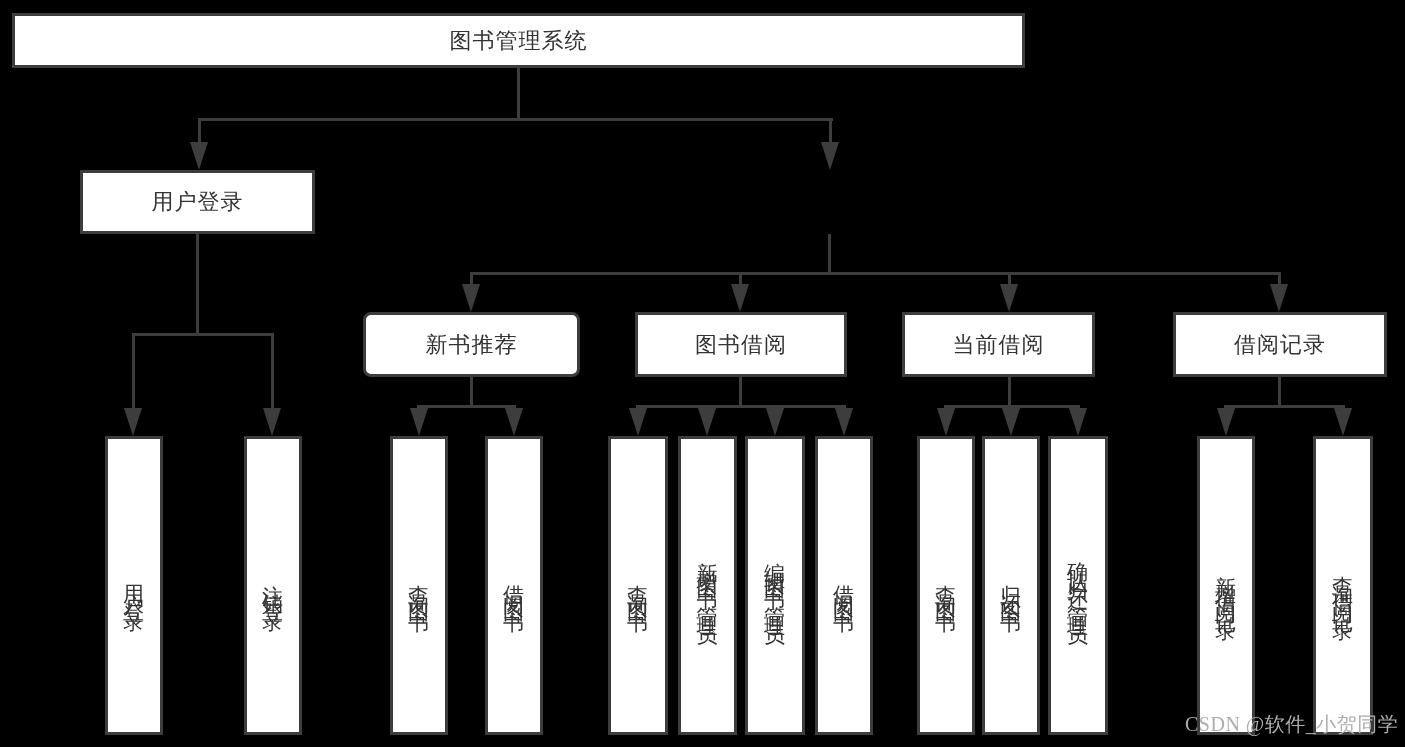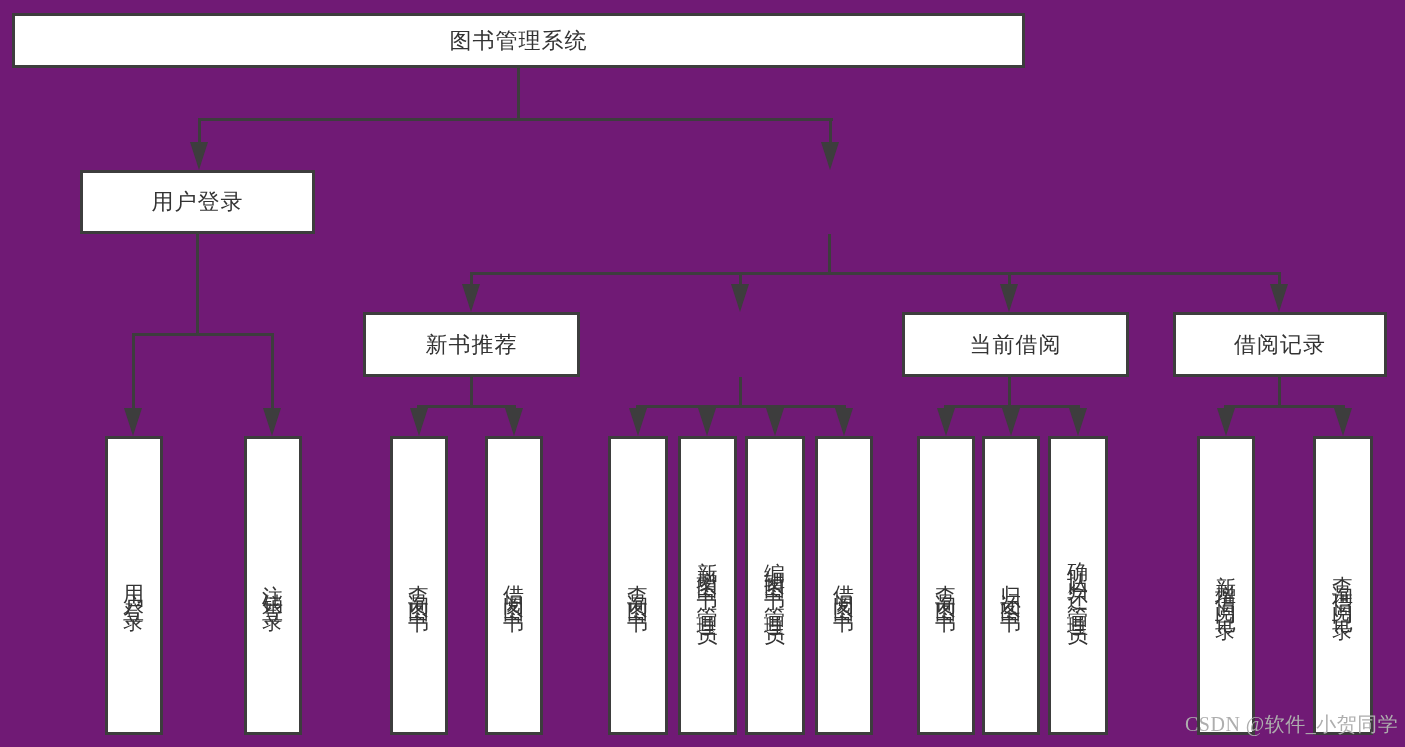--- a/index.html
+++ b/index.html
@@ -1,18 +1,18 @@
 <!DOCTYPE html>
 <html><head>
 <meta charset="utf-8">
 <style>
   * { margin:0; padding:0; box-sizing:border-box; }
   html,body { background:#ffffff; }
   .stage {
-    position:relative; width:1405px; height:747px; background:#701a75;
+    position:relative; width:1405px; height:747px; background:#000000;
     font-family:"Liberation Sans","DejaVu Sans",sans-serif; overflow:hidden;
   }
   .box {
     position:absolute; border:3px solid #3d3d3d; background:#ffffff;
     display:flex; align-items:center; justify-content:center;
     color:#333333; font-size:22px; letter-spacing:1px;
   }
   .vbox {
     position:absolute; border:3px solid #3d3d3d; background:#ffffff;
     display:flex; align-items:center; justify-content:center;
@@ -62,24 +62,27 @@
   <div class="hline" style="left:470px;top:272px;width:811px;"></div>
   <div class="vline" style="left:470px;top:272px;height:14px;"></div>
   <div class="arr" style="left:462px;top:284px;"></div>
   <div class="vline" style="left:739px;top:272px;height:14px;"></div>
   <div class="arr" style="left:731px;top:284px;"></div>
   <div class="vline" style="left:1008px;top:272px;height:14px;"></div>
   <div class="arr" style="left:1000px;top:284px;"></div>
   <div class="vline" style="left:1278px;top:272px;height:14px;"></div>
   <div class="arr" style="left:1270px;top:284px;"></div>
 
-  <div class="box" style="left:363px;top:312px;width:217px;height:65px;">
+  <div class="box" style="left:363px;top:312px;width:217px;height:65px;border-radius:8px;">
     <span>新书推荐</span>
   </div>
-  <div class="box" style="left:902px;top:312px;width:227px;height:65px;">
+  <div class="box" style="left:635px;top:312px;width:212px;height:65px;">
+    <span>图书借阅</span>
+  </div>
+  <div class="box" style="left:902px;top:312px;width:193px;height:65px;">
     <span>当前借阅</span>
   </div>
   <div class="box" style="left:1173px;top:312px;width:214px;height:65px;">
     <span>借阅记录</span>
   </div>
 
   <div class="vline" style="left:470px;top:377px;height:31px;"></div>
   <div class="hline" style="left:417px;top:405px;width:99px;"></div>
   <div class="arr" style="left:410px;top:408px;"></div>
   <div class="arr" style="left:505px;top:408px;"></div>

